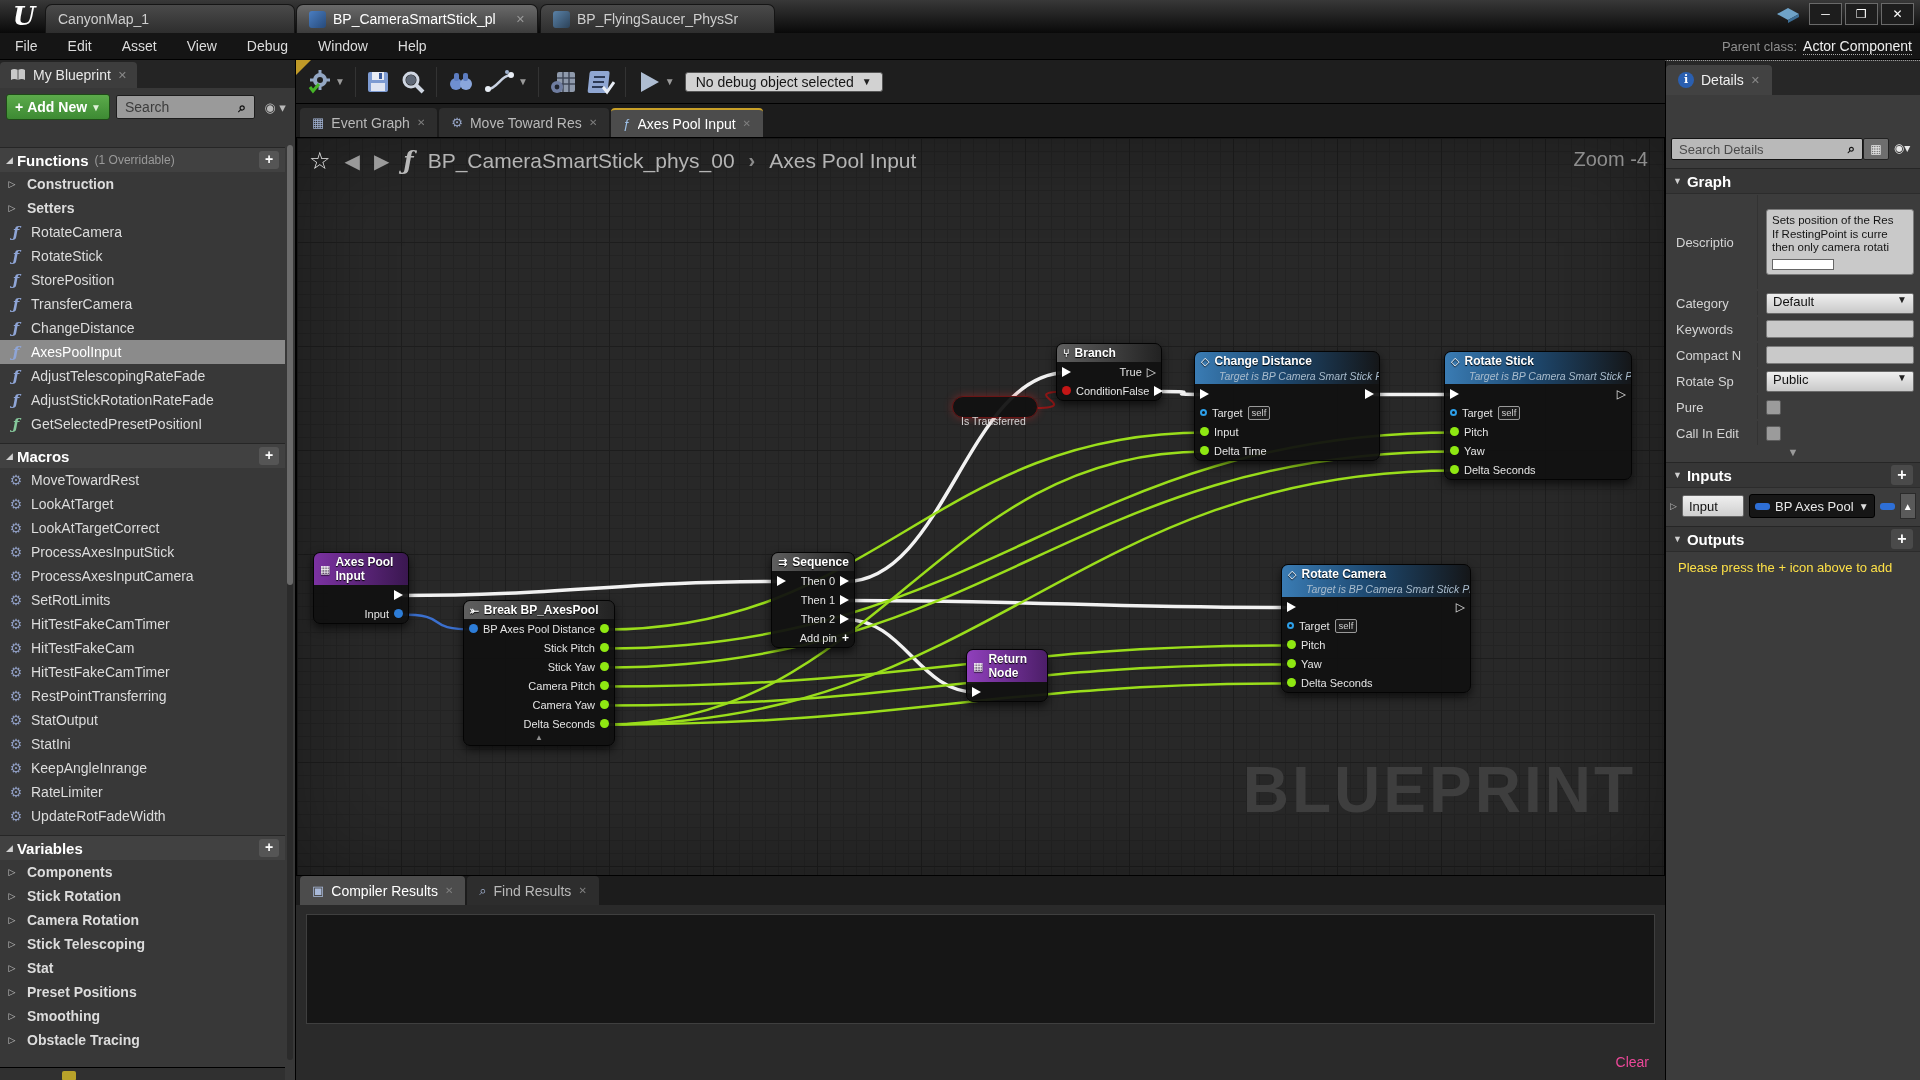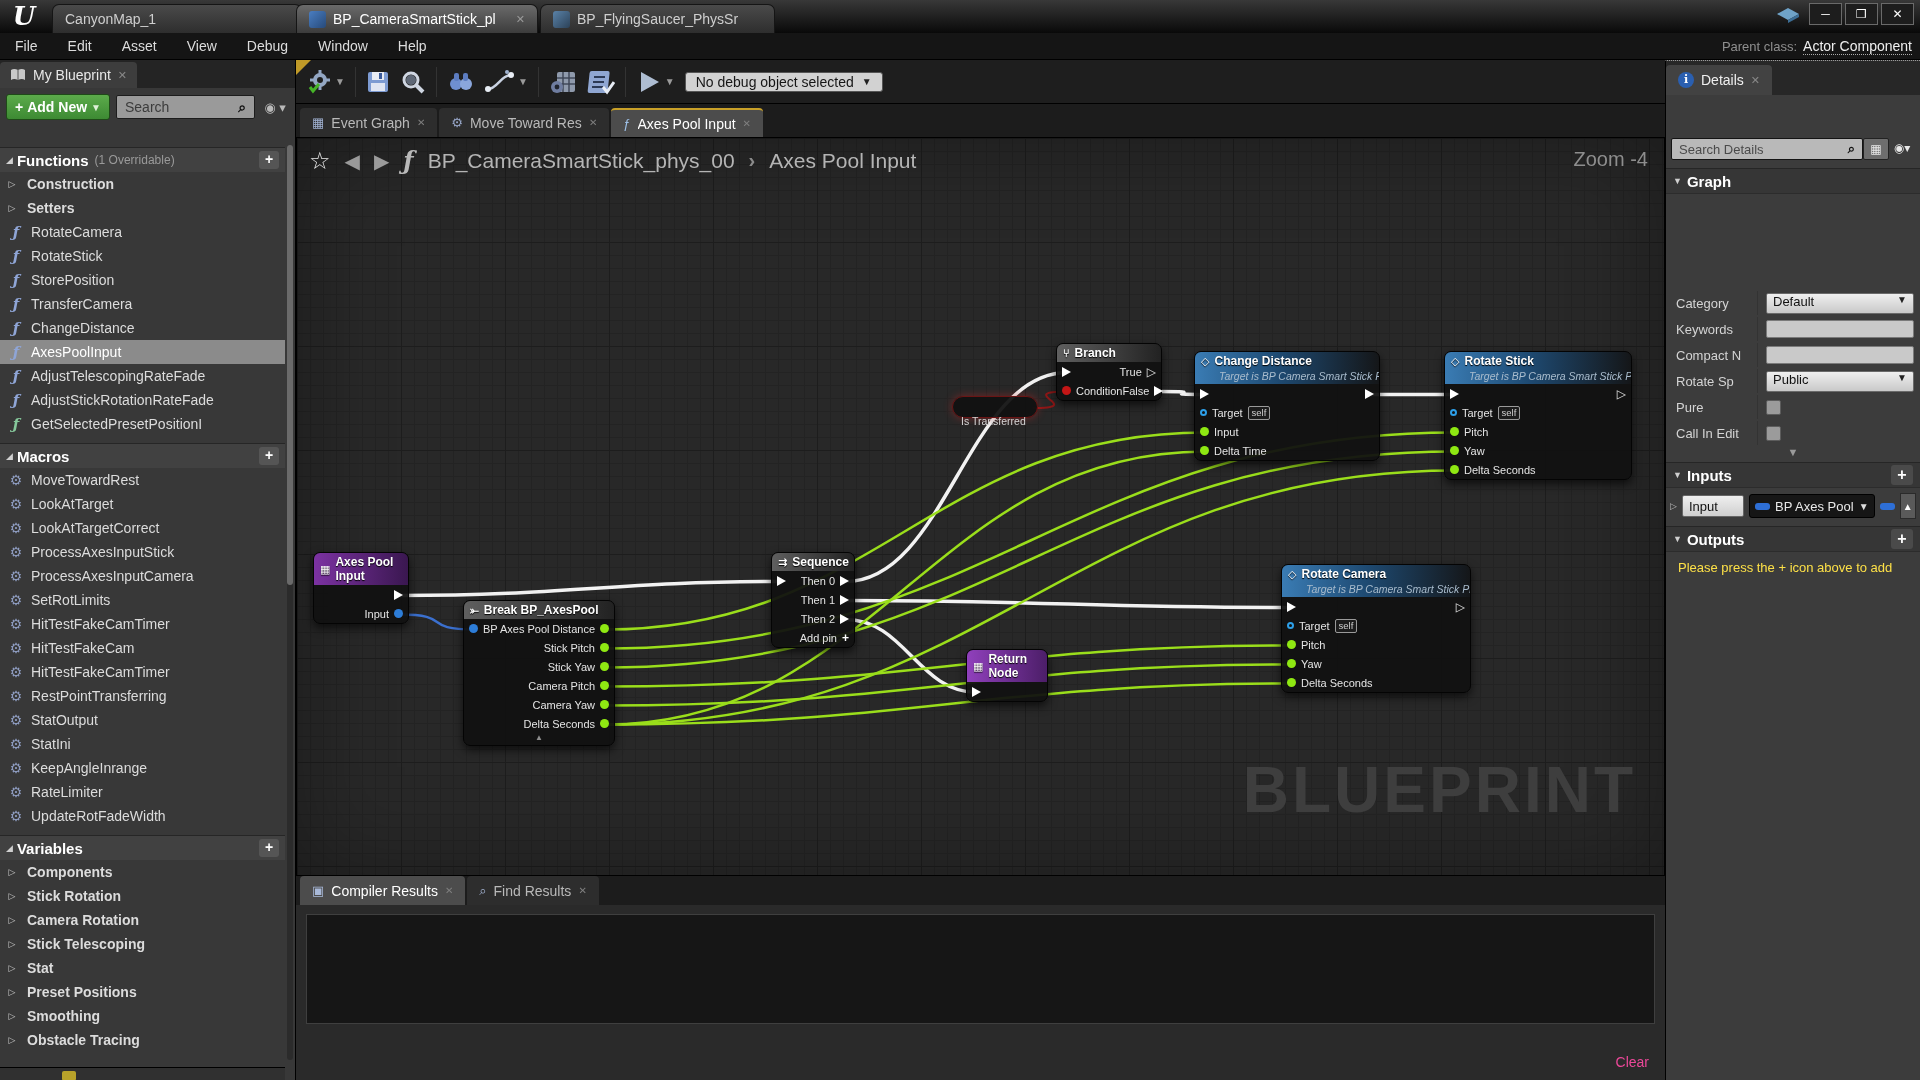--- a/index.html
+++ b/index.html
@@ -174,21 +174,21 @@
   #input-up{width:17px;height:26px;background:#5a5a5a;border:1px solid #2a2a2a;color:#fff;font-size:10px;
     text-align:center;line-height:25px;}
   #outputs-hint{color:#fde047;font-size:13px;padding:8px 0 0 12px;}
 </style>
 </head>
 <body>
 
 <div id="titlebar">
   <div id="ue-logo">U</div>
   <div id="wtabs">
-      <div class="wtab" style="left: 52px; width: 250px;">
+      <div class="wtab" style="left: 45px; width: 250px;">
         <span style="white-space: nowrap; overflow: hidden; flex: 1 1 0%;">CanyonMap_1</span>
       </div>
       <div class="wtab active" style="left: 296px; width: 242px;">
         <span class="ticon" style="background: linear-gradient(135deg, rgb(74, 126, 194), rgb(39, 74, 122));"></span>
         <span style="white-space: nowrap; overflow: hidden; flex: 1 1 0%;">BP_CameraSmartStick_pl</span>
         <span class="tclose">✕</span>
       </div>
       <div class="wtab" style="left: 540px; width: 235px;">
         <span class="ticon" style="background: linear-gradient(135deg, rgb(90, 130, 168), rgb(44, 66, 88));"></span>
         <span style="white-space: nowrap; overflow: hidden; flex: 1 1 0%;">BP_FlyingSaucer_PhysSr</span>
@@ -854,20 +854,29 @@
     </div>
     <div class="det-sq">▦</div>
     <div class="det-sq" style="background:none;border:none">◉▾</div>
   </div>
   <div class="det-sechead">
     <span class="tri">▼</span>
     <span class="stitle">Graph</span>
   </div>
   <div id="det-rows">
       <div class="det-row" style="min-height: 96px;">
+        <div class="det-label">Descriptio</div>
+        <div class="det-val">
+          <div id="descbox">
+            <div class="dline">Sets position of the Res</div>
+            <div class="dline">If RestingPoint is curre</div>
+            <div class="dline">then only camera rotati</div>
+            <div class="dinput"></div>
+          </div>
+        </div>
       </div>
       <div class="det-row">
         <div class="det-label">Category</div>
         <div class="det-val">
           <div class="lt-drop">
             <span>Default</span>
             <span class="caret">▼</span>
           </div>
         </div>
       </div>

